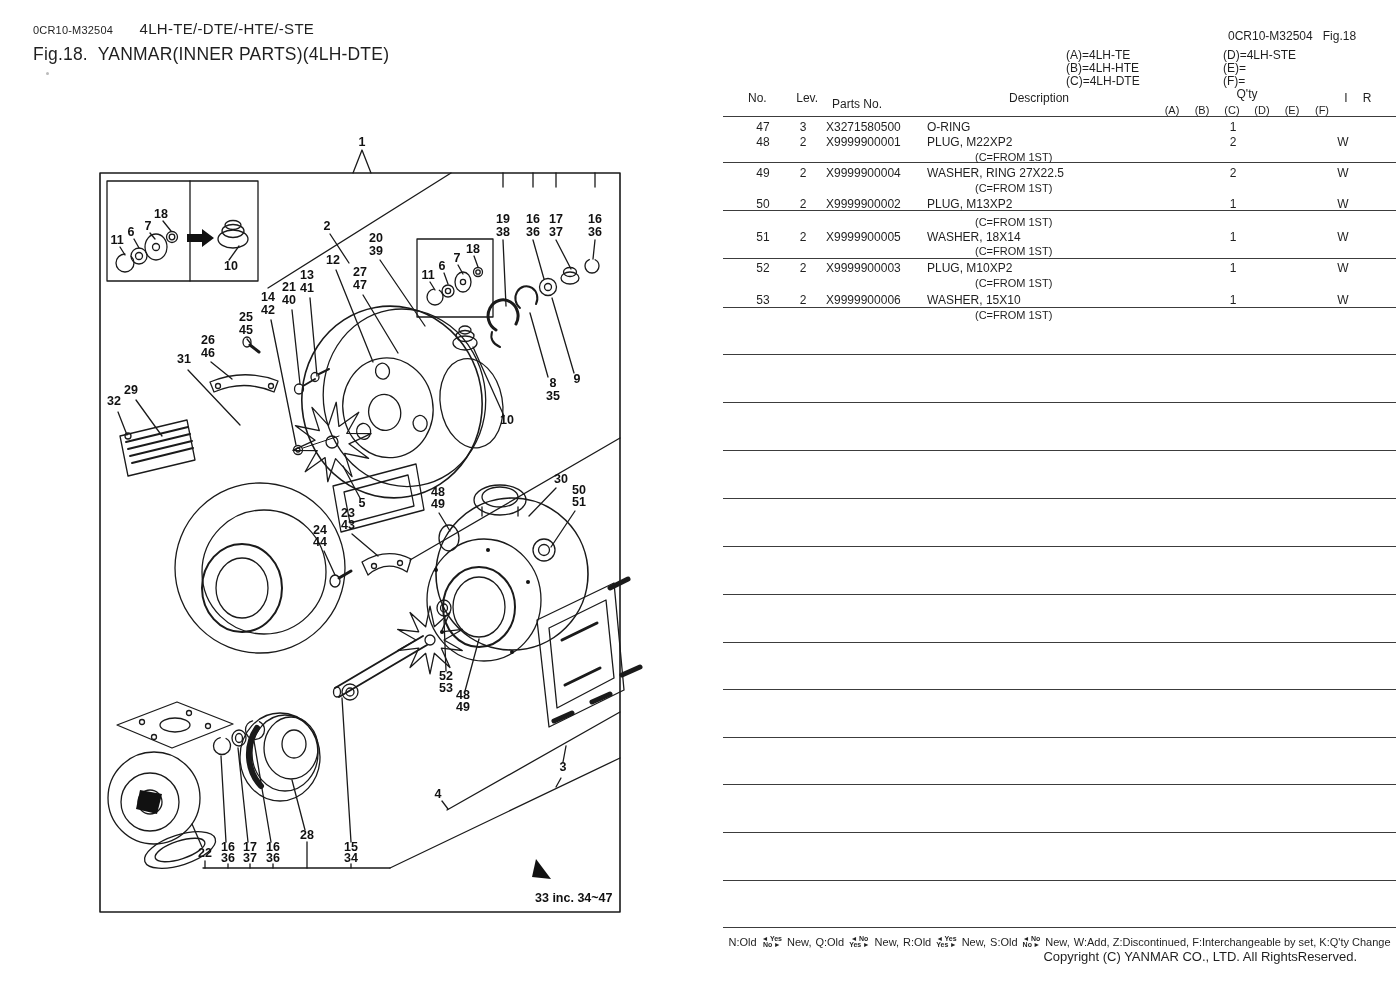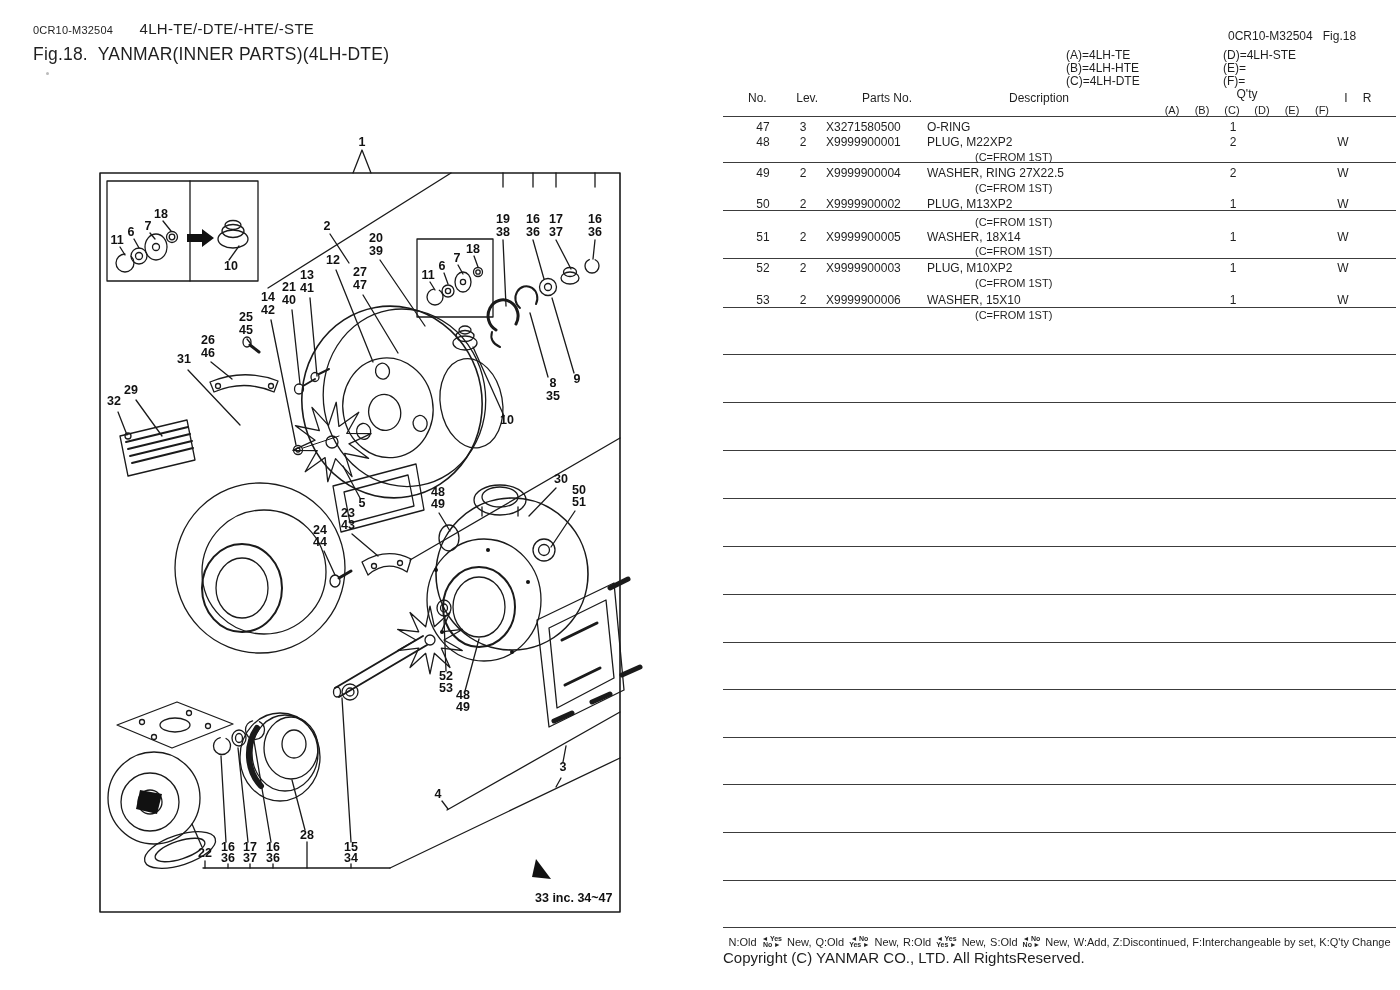--- a/index.html
+++ b/index.html
@@ -31,21 +31,21 @@
   
   #legend-line{
     position:absolute;left:723px;top:932px;width:673px;height:20px;
     display:flex;justify-content:center;align-items:center;gap:4px;font-size:11px;
   }
   .arrstack{display:inline-flex;flex-direction:column;align-items:center;
     font-size:7px;line-height:6.5px;margin:0 1px;font-weight:bold}
   .arrstack .top::before{content:"\25C4\2009"}
   .arrstack .bot::after{content:"\2009\25BA"}
   #copyright{
-    position:absolute;left:723px;top:949px;width:634px;font-size:15px;
+    position:absolute;left:723px;top:949px;width:634px;text-align:right;font-size:13px;
   }
   .speckle{position:absolute;left:46px;top:72px;width:3px;height:3px;background:#bbb;border-radius:50%}
   
   #diagram{position:absolute;left:92px;top:130px}
   #diagram *{stroke:#1a1a1a;fill:none;stroke-width:1.3;stroke-linecap:round;stroke-linejoin:round}
   #diagram .thin{stroke-width:1}
   #diagram .mid{stroke-width:2}
   #diagram .thick{stroke-width:3}
   #diagram .xthick{stroke-width:5}
   #diagram .solid{fill:#111;stroke:none}
@@ -71,21 +71,21 @@
   <div class="model-line">(C)=4LH-DTE</div>
 </div>
 <div class="abs" style="left:1223px;top:49px">
   <div class="model-line">(D)=4LH-STE</div>
   <div class="model-line">(E)=</div>
   <div class="model-line">(F)=</div>
 </div>
 
 <div class="abs th" style="left:748px;top:91px;width:30px;text-align:left">No.</div>
 <div class="abs th" style="left:788px;top:91px;width:30px;text-align:right">Lev.</div>
-<div class="abs th" style="left:832px;top:91px;width:80px;text-align:right">Parts No.</div>
+<div class="abs th" style="left:832px;top:97px;width:80px;text-align:left">Parts No.</div>
 <div class="abs th" style="left:989px;top:91px;width:100px;text-align:center">Description</div>
 <div class="abs th" style="left:1227px;top:87px;width:40px;text-align:center">Q'ty</div>
 <div class="abs th" style="left:1338px;top:91px;width:16px;text-align:center">I</div>
 <div class="abs th" style="left:1359px;top:91px;width:16px;text-align:center">R</div>
 <div id="col-letters">
     <div class="abs col-letter" style="left: 1159px; top: 104px;">(A)</div>
     <div class="abs col-letter" style="left: 1189px; top: 104px;">(B)</div>
     <div class="abs col-letter" style="left: 1219px; top: 104px;">(C)</div>
     <div class="abs col-letter" style="left: 1249px; top: 104px;">(D)</div>
     <div class="abs col-letter" style="left: 1279px; top: 104px;">(E)</div>

